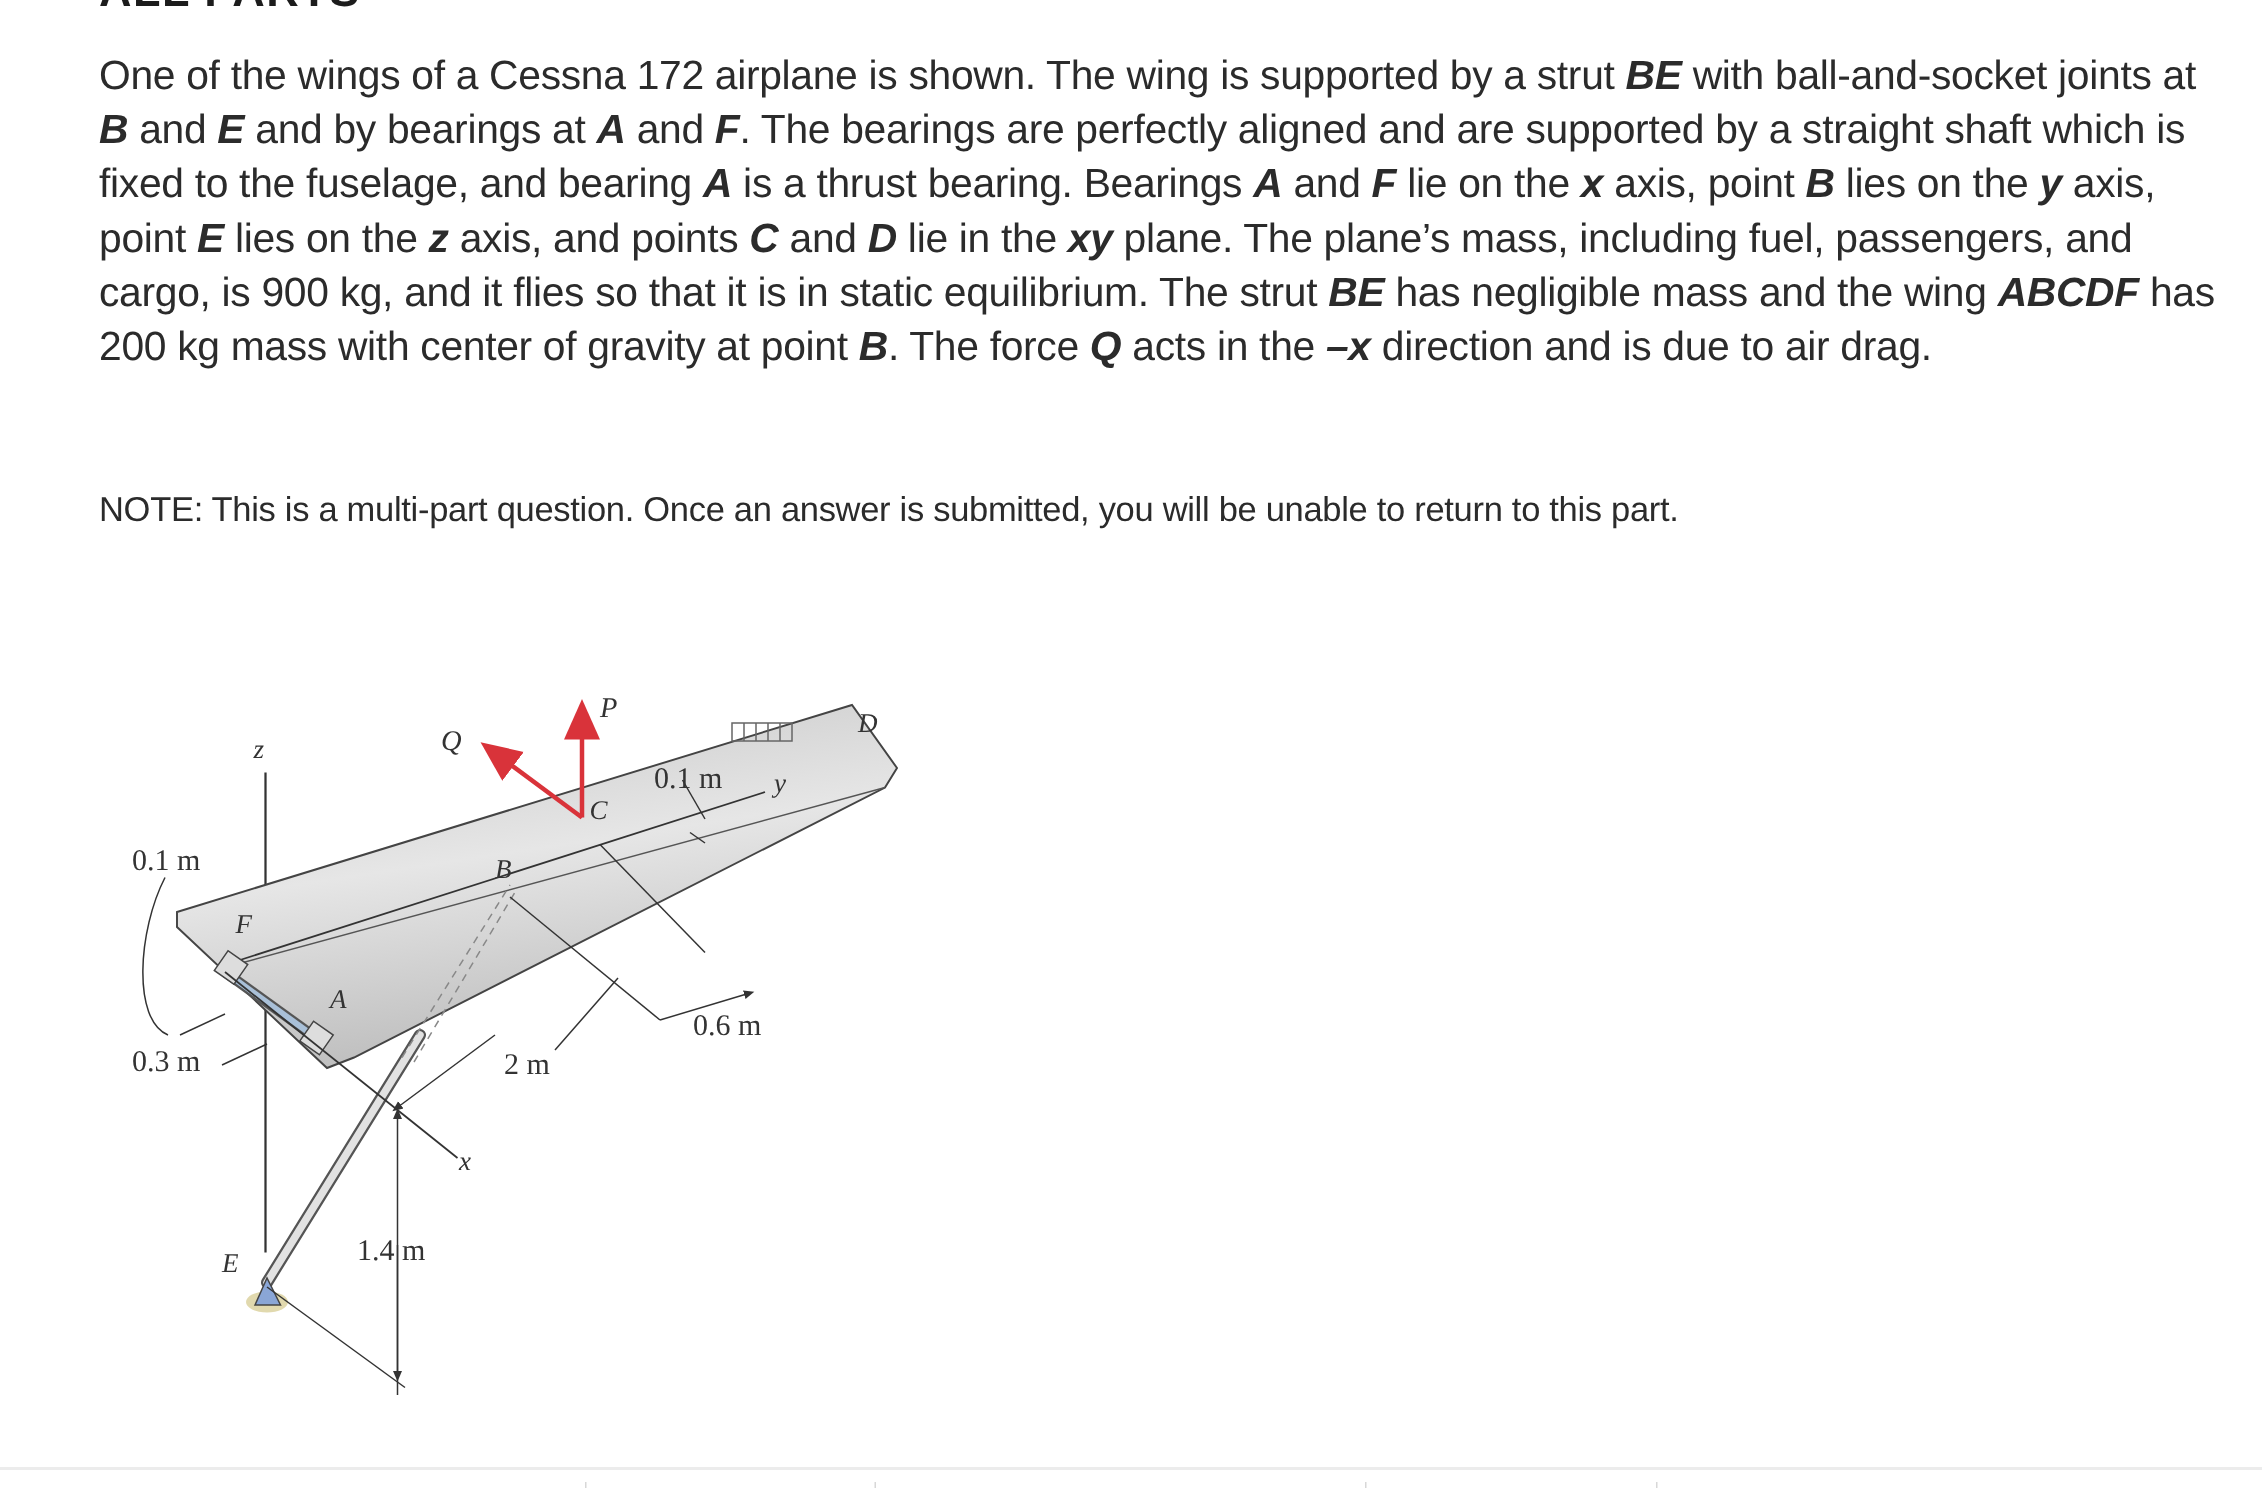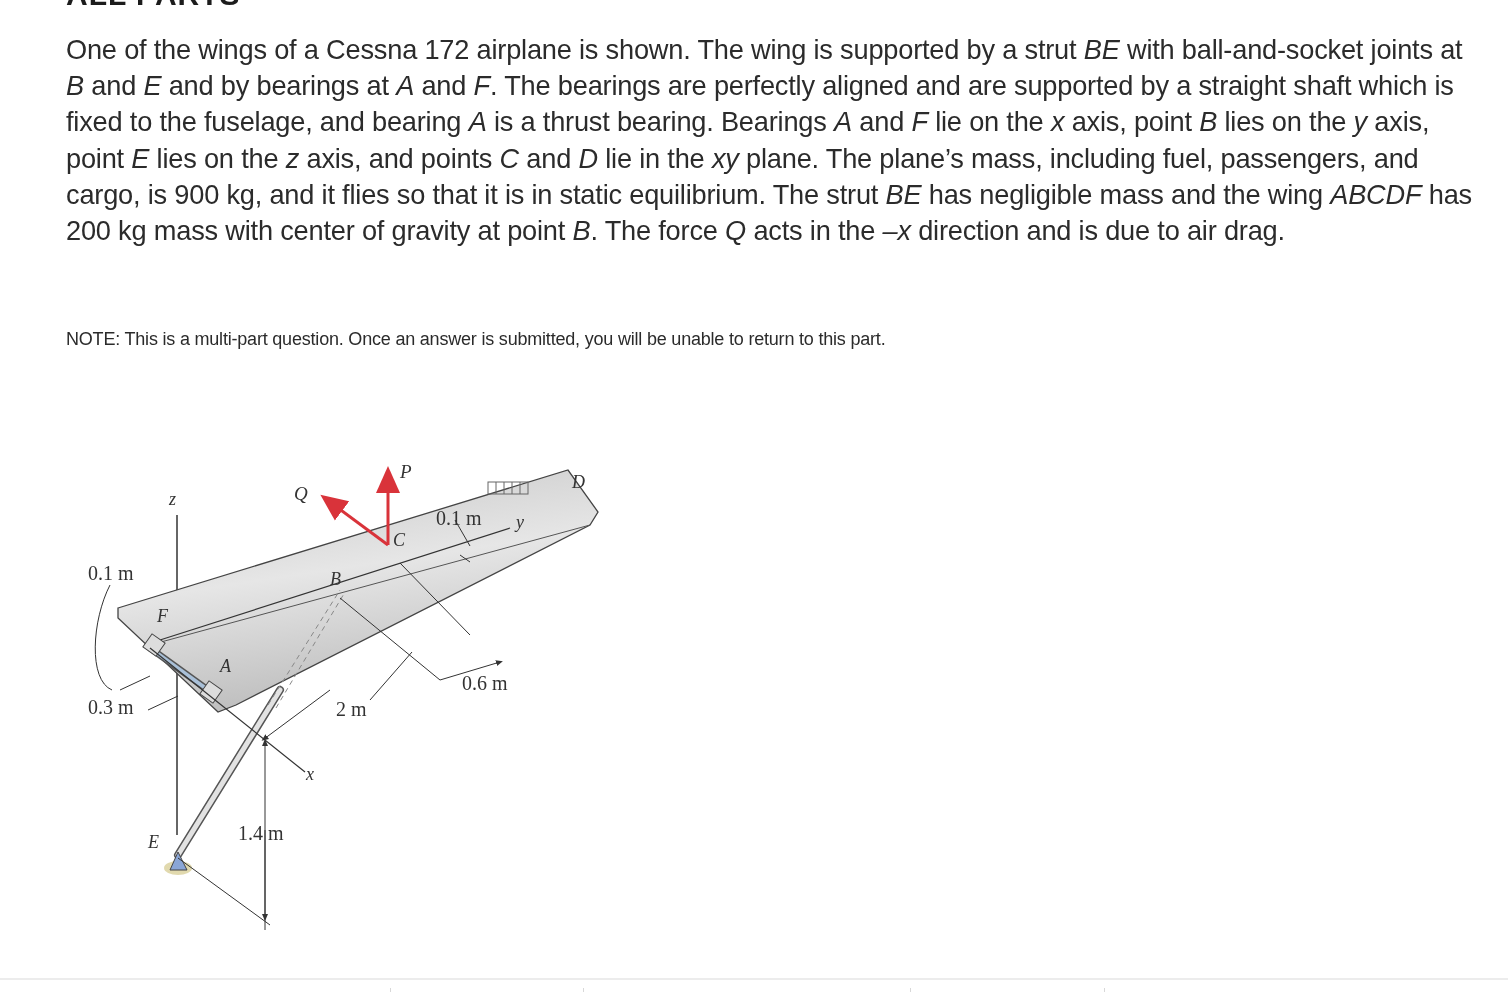--- a/index.html
+++ b/index.html
@@ -2,23 +2,23 @@
 <html><head>
 <meta charset="utf-8">
 <style>
   html, body { margin:0; padding:0; background:#ffffff; }
   body { width:1508px; height:992px; position:relative; overflow:hidden;
          font-family:"Liberation Sans", "DejaVu Sans", sans-serif; color:#2b2b2b; }
   .section-title { position:absolute; left:66px; top:-22px; font-size:30px; font-weight:bold;
          letter-spacing:1px; color:#1c1c1c; margin:0; }
   .problem { position:absolute; left:66px; top:32px; width:1420px; margin:0;
          font-size:27.2px; line-height:36.2px; color:#2b2b2b; letter-spacing:-0.2px; }
-  .problem .it { font-style:italic; }
+  .problem .it { font-style:italic;font-weight:bold; }
   .note { position:absolute; left:66px; top:321px; width:1420px; margin:0;
-         font-size:18px; line-height:36.2px; color:#2b2b2b; letter-spacing:-0.2px; }
+         font-size:23px; line-height:36.2px; color:#2b2b2b; letter-spacing:-0.2px; }
   .figure { position:absolute; left:60px; top:440px; width:560px; height:500px; }
   .figure svg { width:560px; height:500px; display:block; }
   .lbl { font-family:"Liberation Serif", "DejaVu Serif", serif; fill:#333; }
   .footer-rule { position:absolute; left:0; top:978px; width:1508px; height:2px; background:#ececec; }
   .tick { position:absolute; top:988px; width:1px; height:4px; background:#d8d8d8; }
 </style>
 </head>
 <body>
 
 <h2 class="section-title">ALL PARTS</h2>

